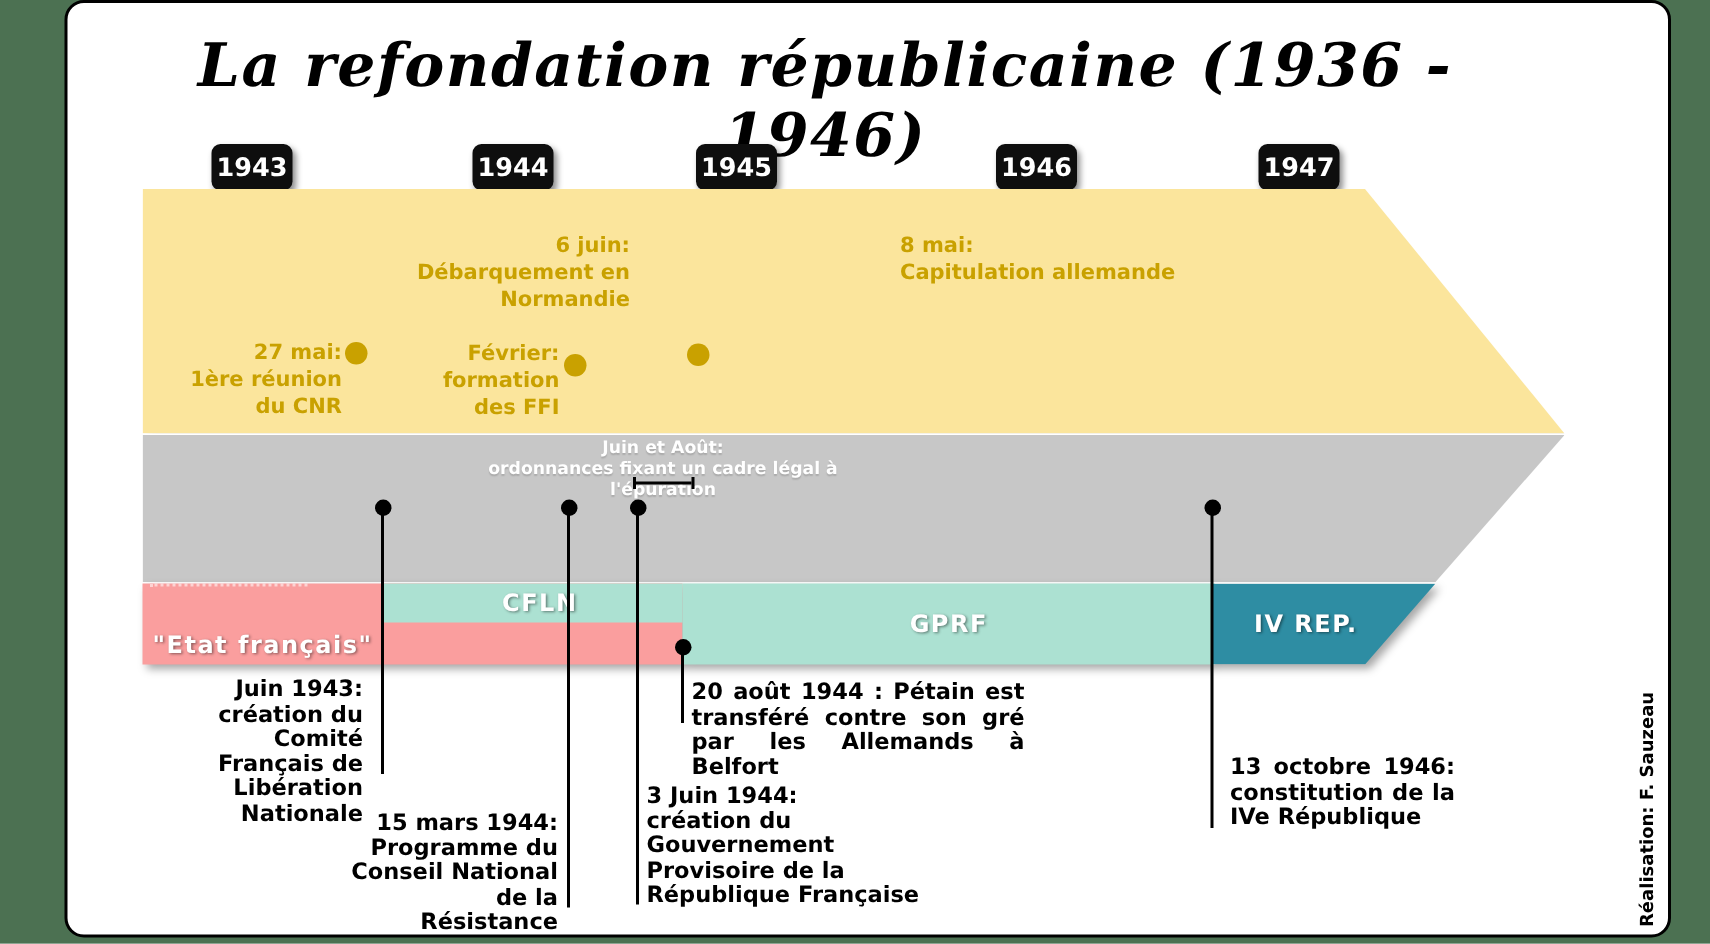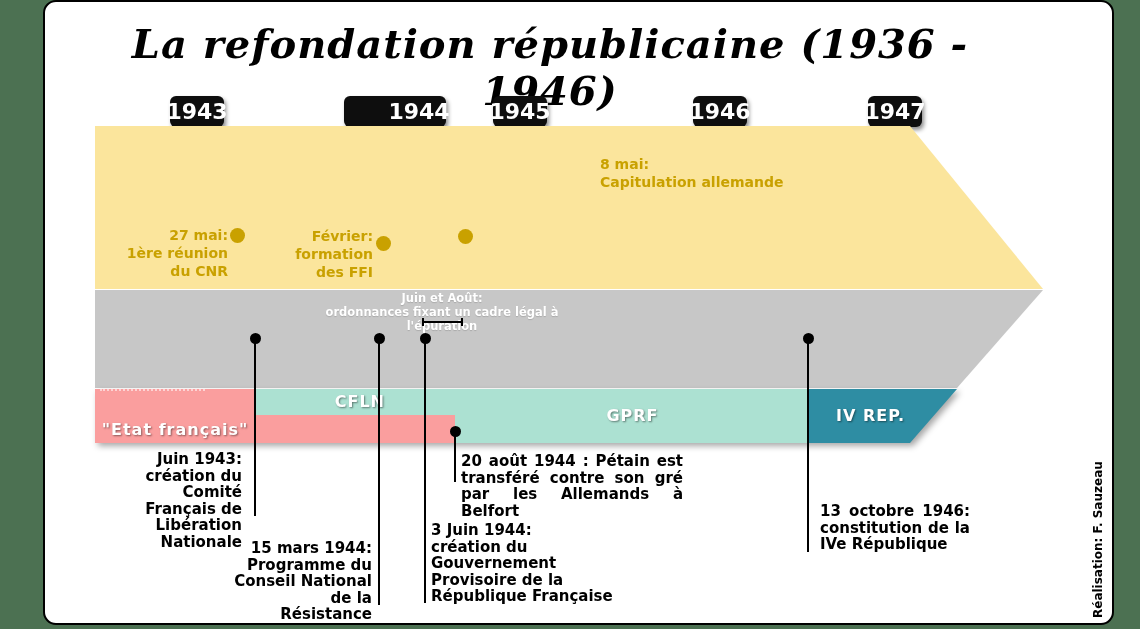--- a/index.html
+++ b/index.html
@@ -5,21 +5,21 @@
   html,body{margin:0;padding:0;}
   body{background:#4C7152;font-family:"DejaVu Sans","Liberation Sans",sans-serif;}
   #canvas{position:relative;width:1140px;height:629px;background:#4C7152;overflow:hidden;}
   .page{position:absolute;left:43px;top:0px;width:1067px;height:621px;background:#ffffff;
         border:2px solid #000;border-radius:13px;}
   .title{position:absolute;left:100px;top:20px;width:900px;text-align:center;
          font-family:"DejaVu Serif","Liberation Serif",serif;font-style:italic;font-weight:bold;
          font-size:40px;color:#000;letter-spacing:1px;}
   .yearbox{position:absolute;top:96px;width:54px;height:31px;background:#0e0e0e;color:#fff;
            border-radius:6px;display:flex;align-items:center;justify-content:center;
-           font-weight:bold;font-size:22px;box-shadow:2px 3px 4px rgba(0,0,0,0.45);margin-left:29px;}
+           font-weight:bold;font-size:17px;box-shadow:2px 3px 4px rgba(0,0,0,0.45);}
   .arrow-yellow{position:absolute;left:95px;top:126px;width:948px;height:163px;background:#FBE59C;
            clip-path:polygon(0 0,815px 0,100% 100%,0 100%);
            filter:drop-shadow(4px 3px 3px rgba(0,0,0,0.35));}
   .band-gray{position:absolute;left:95px;top:290px;width:948px;height:98px;background:#C7C7C7;
            clip-path:polygon(0 0,100% 0,862px 100%,0 100%);
            filter:drop-shadow(4px 3px 3px rgba(0,0,0,0.35));}
   .band-row{position:absolute;left:95px;top:389px;width:867px;height:54px;
            filter:drop-shadow(3px 3px 3px rgba(0,0,0,0.35));}
   .band-row>div{position:absolute;}
   .seg-pink{left:0;top:0;width:360px;height:54px;background:#FA9E9E;}
@@ -56,32 +56,35 @@
 </head>
 <body>
 
 <div id="canvas">
 
   <div class="page"></div>
 
   <div class="title">La refondation républicaine (1936 - 1946)</div>
 
   <div class="yearbox" style="left:141px;">1943</div>
-  <div class="yearbox" style="left:315px;padding-left:48px;">1944</div>
+  <div class="yearbox" style="left:315px;">1944</div>
   <div class="yearbox" style="left:464px;">1945</div>
   <div class="yearbox" style="left:664px;">1946</div>
   <div class="yearbox" style="left:839px;">1947</div>
 
   <div class="arrow-yellow"></div>
 
   <div class="gold-text" style="left:95px;width:133px;top:226px;text-align:right;">27 mai:
 1ère réunion
 du CNR</div>
   <span class="gold-dot" style="left:230px;top:228px;"></span>
 
+  <div class="gold-text" style="left:260px;width:160px;top:155px;text-align:right;">6 juin:
+Débarquement en
+Normandie</div>
 
   <div class="gold-text" style="left:260px;width:113px;top:227px;text-align:right;">Février:
 formation
 des FFI</div>
   <span class="gold-dot" style="left:376px;top:236px;"></span>
 
   <span class="gold-dot" style="left:458px;top:229px;"></span>
 
   <div class="gold-text" style="left:600px;top:155px;">8 mai:
 Capitulation allemande</div>

